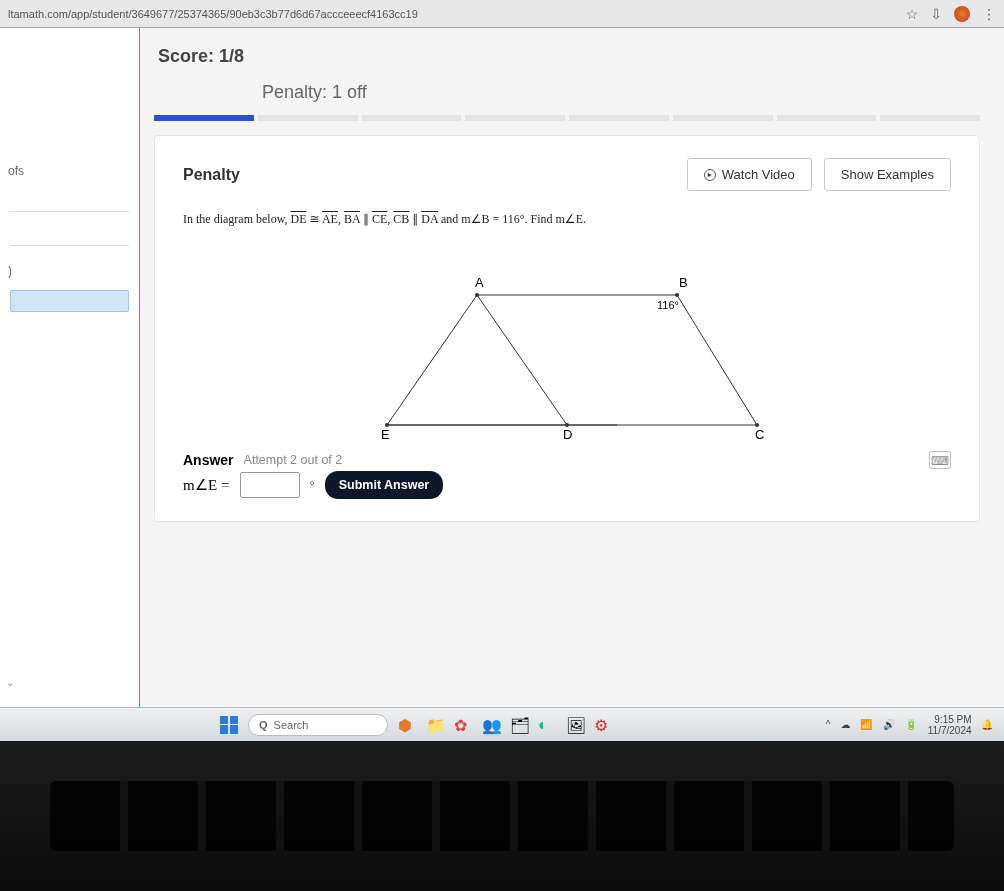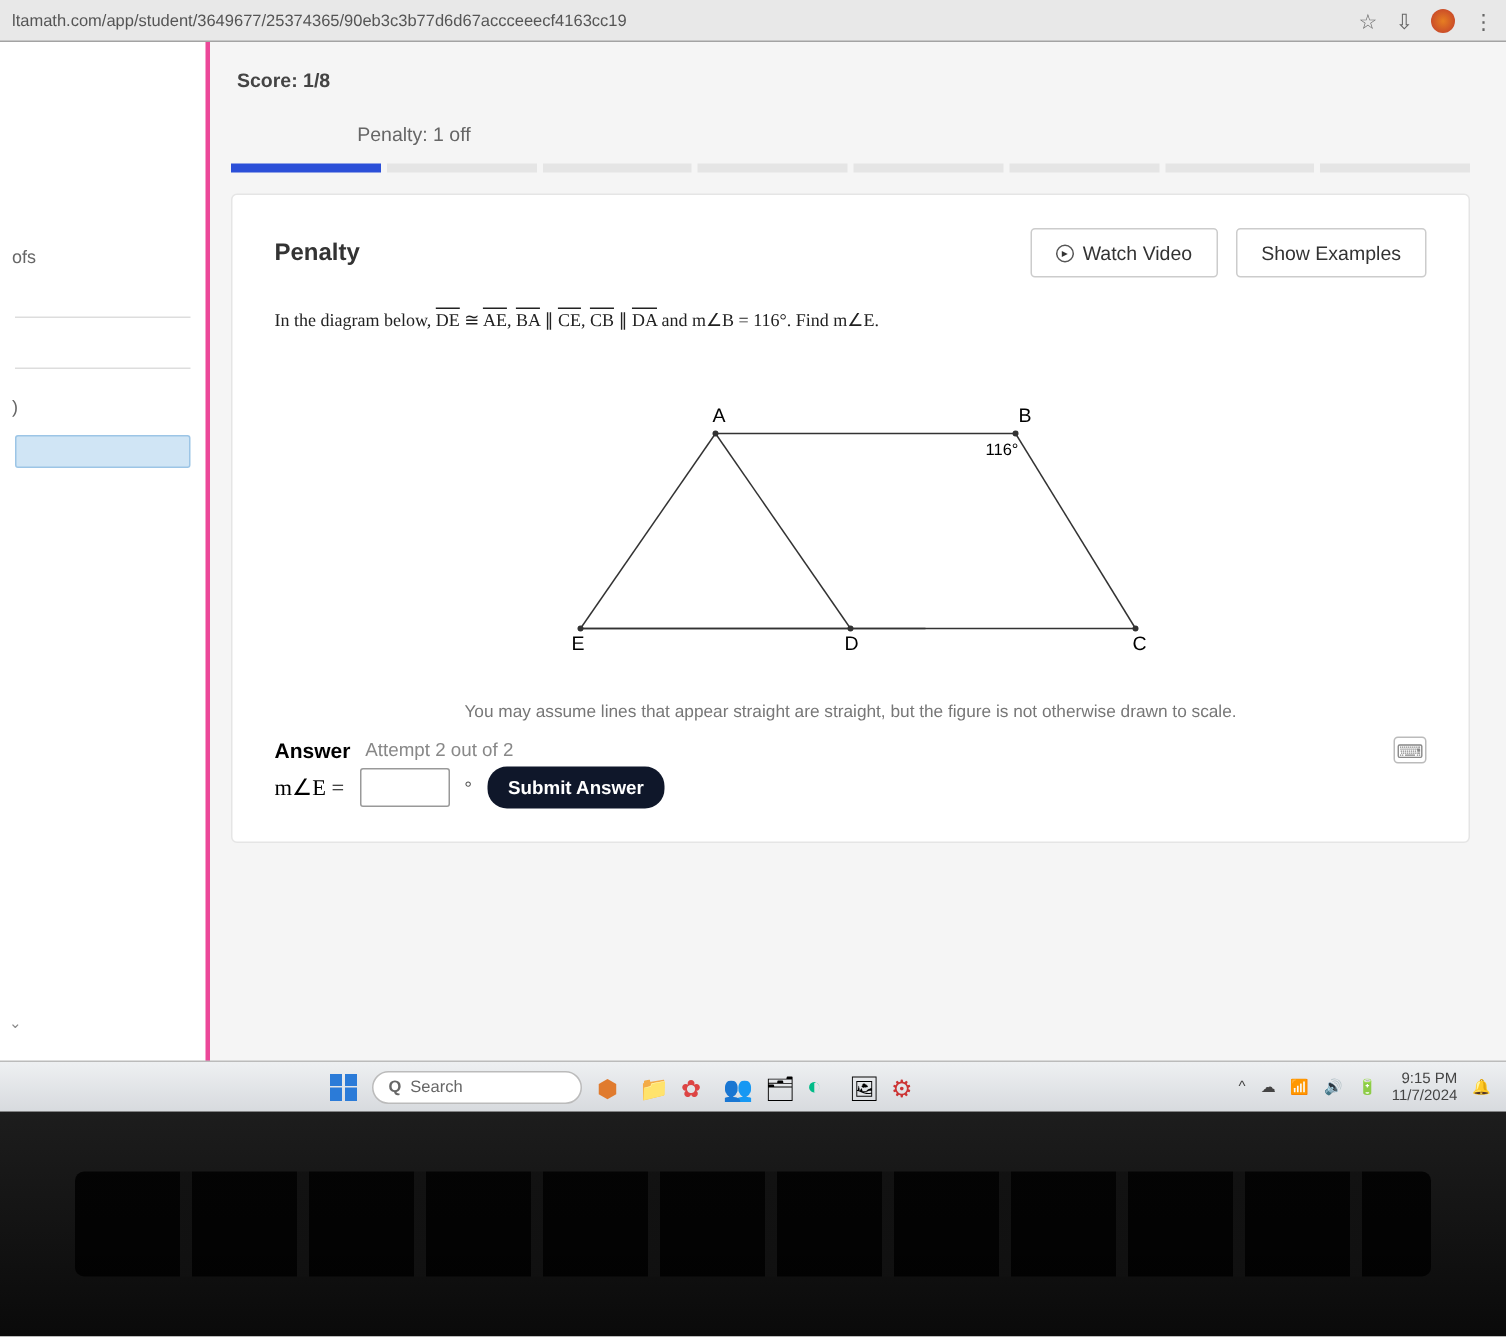--- a/index.html
+++ b/index.html
@@ -3,28 +3,28 @@
 <meta charset="utf-8">
 <style>
   * { box-sizing: border-box; margin: 0; padding: 0; }
   body { font-family: Arial, Helvetica, sans-serif; background: #f5f5f5; width: 1004px; height: 891px; overflow: hidden; position: relative; }
   .chrome-bar { background: #e8e8e8; border-bottom: 1px solid #a3a3a3; height: 28px; display: flex; align-items: center; padding: 0 8px; font-size: 11px; color: #555; }
   .url { flex: 1; white-space: nowrap; overflow: hidden; }
   .chrome-icons { display: flex; align-items: center; gap: 12px; color: #666; }
   .chrome-icons span { font-size: 14px; }
   .avatar-dot { width: 16px; height: 16px; border-radius: 50%; background: radial-gradient(#e67e22,#c0392b); display:inline-block;}
   .wrap { display: flex; height: calc(891px - 28px - 160px); }
-  .sidebar { width: 140px; background: #fff; border-right: 3px solid #ec4899; display: flex; flex-direction: column; padding-top: 130px;}
+  .sidebar { width: 140px; background: #fff; border-right: 1px solid #ec4899; display: flex; flex-direction: column; padding-top: 130px;}
   .sidebar-label { color: #666; font-size: 12px; padding: 6px 8px; }
   .side-slot { height: 22px; margin: 6px 10px; border-bottom: 1px solid #ddd; }
   .side-slot.active { background: #d0e5f5; border: 1px solid #9cc5e6; border-radius:2px;}
   .sidebar-spacer { flex: 1; }
   .logout { padding: 10px; font-size: 13px; color: #333; }
   .main { flex: 1; padding: 10px 24px 10px 14px; position: relative; overflow:hidden;}
-  .score-line { display: flex; gap: 18px; font-size: 13px; color: #444; font-weight: bold; padding: 8px 4px;}
+  .score-line { display: flex; gap: 18px; font-size: 18px; color: #444; font-weight: bold; padding: 8px 4px;}
   .score-line span:nth-child(2){font-weight:normal;color:#666;margin-top:36px;}
   .progress-track { display:flex; gap:4px; margin:4px 0 14px 0;}
   .seg { height:6px; background:#e5e5e5; flex:1;}
   .seg.fill{ background:#2b4fd8;}
   .card { background:#fff; border:1px solid #e5e5e5; border-radius:4px; padding:22px 28px; }
   .card-head { display:flex; justify-content:space-between; align-items:center; margin-bottom:18px;}
   .qtitle{ font-size:16px; color:#333; font-weight: 600;}
   .btns { display:flex; gap:12px;}
   .btn-outline { border:1px solid #ccc; background:#fff; padding:8px 16px; font-size:13px; color:#333; border-radius:3px; display:flex; align-items:center; gap:6px; cursor:pointer;}
   .play-icon{width:12px;height:12px;border:1px solid #555;border-radius:50%;display:inline-flex;align-items:center;justify-content:center;font-size:8px;}
@@ -129,21 +129,20 @@
           <circle cx="320" cy="30" r="2" fill="#333"></circle>
           <text x="118" y="22" font-size="13">A</text>
           <text x="322" y="22" font-size="13">B</text>
           <text x="300" y="44" font-size="11">116°</text>
           <text x="398" y="174" font-size="13">C</text>
           <text x="206" y="174" font-size="13">D</text>
           <text x="24" y="174" font-size="13">E</text>
         </svg>
       </div>
 
-      <div class="hint">You may assume lines that appear straight are straight, but the figure is not otherwise drawn to scale.</div>
 
       <div class="answer-head">
         <b>Answer</b>
         <span>Attempt 2 out of 2</span>
         <span class="kb-icon">⌨</span>
       </div>
 
       <div class="ans-row">
         <span class="ans-label">m∠E =</span>
         <input class="ans-input" style="">

